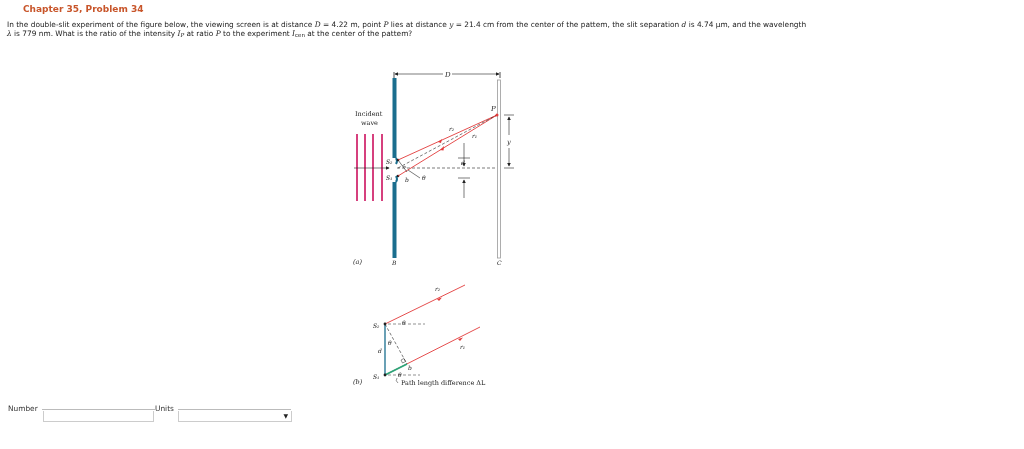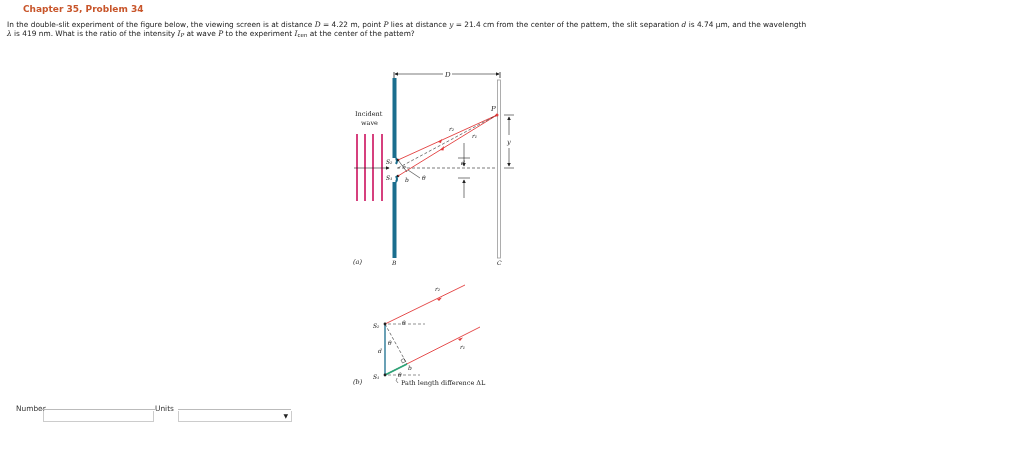--- a/index.html
+++ b/index.html
@@ -18,21 +18,21 @@
   .units-select { position: absolute; left: 170px; top: 7px; width: 112px; height: 10px; border: 1px solid #ccc; border-top: none; background: #fff; }
   .units-arrow { position: absolute; right: 3px; top: 1px; font-size: 6px; color: #222; }
 </style>
 </head>
 <body>
 
 <div class="title">Chapter 35, Problem 34</div>
 
 <div class="problem">
   <span>In the double-slit experiment of the figure below, the viewing screen is at distance </span><i>D</i><span> = 4.22 m, point </span><i>P</i><span> lies at distance </span><i>y</i><span> = 21.4 cm from the center of the pattem, the slit separation </span><i>d</i><span> is 4.74 μm, and the wavelength</span><br>
-  <i>λ</i><span> is 419 nm. What is the ratio of the intensity </span><i>I</i><sub><i>P</i></sub><span> at wave </span><i>P</i><span> to the experiment </span><i>I</i><sub>cen</sub><span> at the center of the pattem?</span>
+  <i>λ</i><span> is 779 nm. What is the ratio of the intensity </span><i>I</i><sub><i>P</i></sub><span> at ratio </span><i>P</i><span> to the experiment </span><i>I</i><sub>cen</sub><span> at the center of the pattem?</span>
 </div>
 
 <svg class="figure" width="1024" height="449" viewBox="0 0 1024 449" xmlns="http://www.w3.org/2000/svg">
   <defs>
     <marker id="arrR" markerWidth="6" markerHeight="6" refX="5" refY="3" orient="auto">
       <path d="M0,0 L6,3 L0,6 z" fill="#e23a3a"></path>
     </marker>
     <marker id="arrK" markerWidth="6" markerHeight="6" refX="5" refY="3" orient="auto">
       <path d="M0,0 L6,3 L0,6 z" fill="#222"></path>
     </marker>
@@ -130,21 +130,21 @@
     <text x="388" y="345" font-family="DejaVu Serif, serif" font-style="italic" font-size="6" fill="#222">θ</text>
     <text x="398" y="377" font-family="DejaVu Serif, serif" font-style="italic" font-size="6" fill="#222">θ</text>
     <text x="408" y="370" font-family="DejaVu Serif, serif" font-style="italic" font-size="6" fill="#222">b</text>
     <path d="M397,378 q-2,3 1,5" stroke="#222" stroke-width="0.5" fill="none"></path>
     <text x="401" y="385" font-family="DejaVu Serif, serif" font-size="6.5" fill="#222">Path length difference ΔL</text>
     <text x="353" y="384" font-family="DejaVu Serif, serif" font-style="italic" font-size="6.5" fill="#222">(b)</text>
   </g>
 </svg>
 
 <div class="ans-row">
-  <span class="lbl" style="left:8px;">Number</span>
+  <span class="lbl" style="left:0;">Number</span>
   <div class="num-line"></div>
   <input class="num-input" type="text" value="" style="">
   <span class="lbl" style="left:147px;text-align:right;">Units</span>
   <div class="units-line"></div>
   <div class="units-select">
     <span class="units-arrow">▼</span>
   </div>
 </div>
 
 </body></html>

